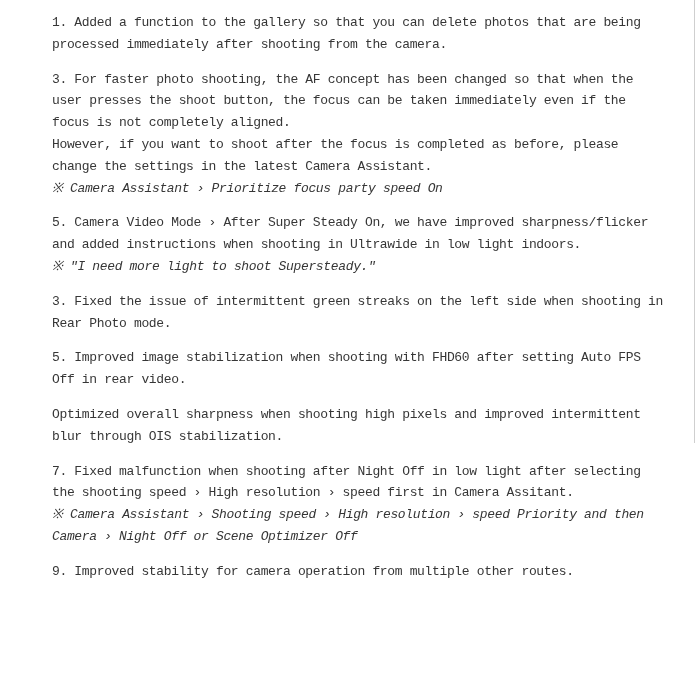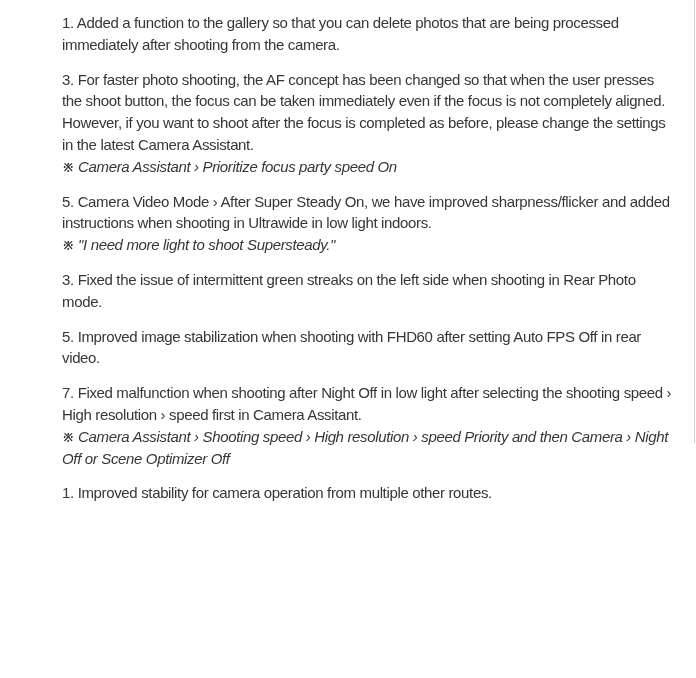--- a/index.html
+++ b/index.html
@@ -10,26 +10,27 @@
     body {
       width: 696px;
       height: 678px;
       position: relative;
       overflow: hidden;
       font-family: "Liberation Sans", "DejaVu Sans", sans-serif;
       color: #363636;
     }
     .content {
       position: absolute;
-      left: 62px;
+      left: 52px;
       top: 12px;
       width: 612px;
-      font-size: 15px;
+      font-size: 13px;
       line-height: 21.8px;
       letter-spacing: -0.35px;
+      font-family: Liberation Mono, monospace;
     }
     .item {
       margin: 0 0 13px 0;
     }
     .item p {
       margin: 0;
     }
     .note {
       font-style: italic;
     }
@@ -64,27 +65,28 @@
 
   <div class="item">
     <p>3. Fixed the issue of intermittent green streaks on the left side when shooting in Rear Photo mode.</p>
   </div>
 
   <div class="item">
     <p>5. Improved image stabilization when shooting with FHD60 after setting Auto FPS Off in rear video.</p>
   </div>
 
   <div class="item">
+    <p>Optimized overall sharpness when shooting high pixels and improved intermittent blur through OIS stabilization.</p>
   </div>
 
   <div class="item">
     <p>7. Fixed malfunction when shooting after Night Off in low light after selecting the shooting speed › High resolution › speed first in Camera Assitant.</p>
     <p class="note">※ Camera Assistant › Shooting speed › High resolution › speed Priority and then Camera › Night Off or Scene Optimizer Off</p>
   </div>
 
 
   <div class="item">
-    <p>1. Improved stability for camera operation from multiple other routes.</p>
+    <p>9. Improved stability for camera operation from multiple other routes.</p>
   </div>
 
 </div>
 
 <div class="edge-line"></div>
 
 </body></html>

